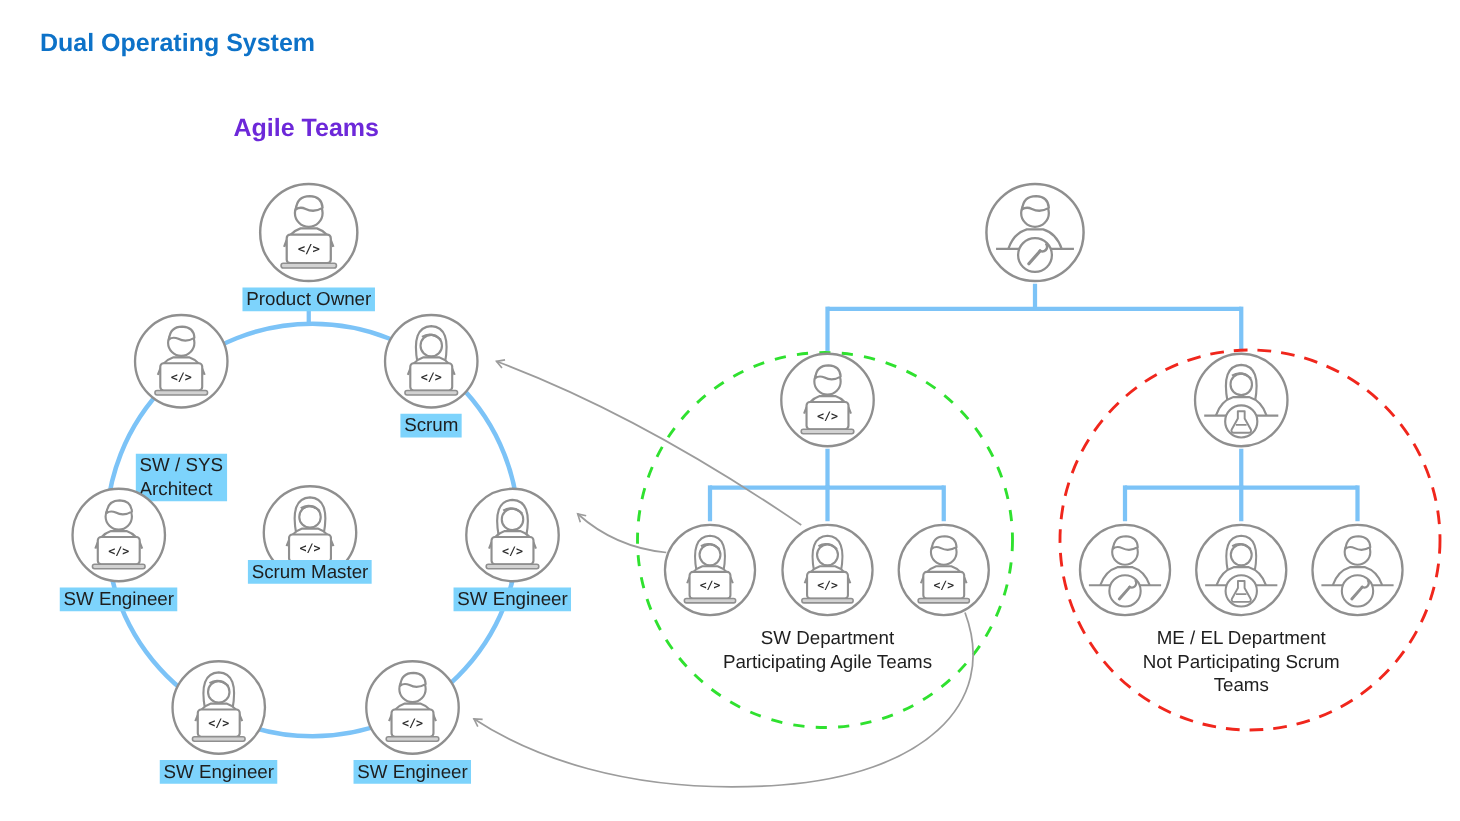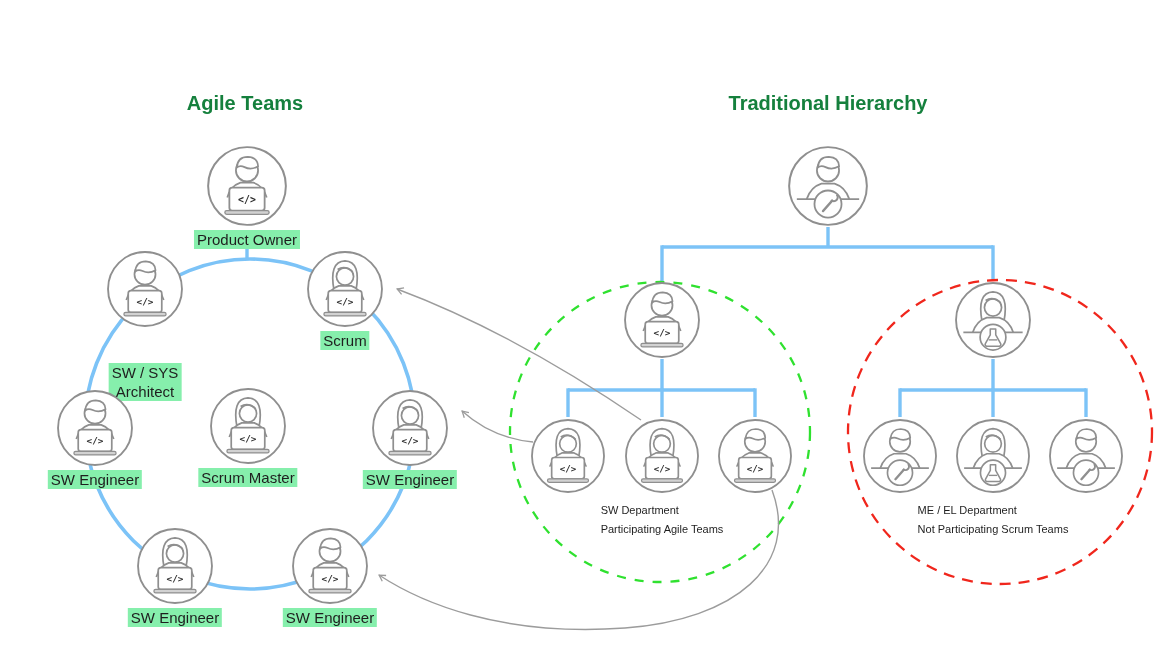--- a/index.html
+++ b/index.html
@@ -1,42 +1,42 @@
 <!DOCTYPE html>
 <html style="--title-blue: #0d72c8; --conn-blue: #7cc3f7; --green: #2fe12f; --red: #f0261c; --arrow-gray: #9c9c9c;"><head>
 <meta charset="utf-8">
 <style>
   html,body{margin:0;padding:0;background:#ffffff;}
   .canvas{position:relative;width:1168px;height:657px;background:#fff;overflow:hidden;
           font-family:"Liberation Sans","DejaVu Sans",sans-serif;}
   .page-title{position:absolute;left:32px;top:24px;font-size:20px;font-weight:bold;
               color:var(--title-blue);}
   .section-heading{position:absolute;transform:translateX(-50%);font-size:20px;font-weight:bold;
-              color:#15803d;white-space:nowrap;}
+              color:#6d28d9;white-space:nowrap;}
   #bg{position:absolute;left:0;top:0;}
   .ring{fill:none;stroke:var(--conn-blue);stroke-width:3.6;}
   .conn{fill:none;stroke:var(--conn-blue);stroke-width:3.4;stroke-linecap:butt;}
   .gcircle{fill:none;stroke:var(--green);stroke-width:2.3;stroke-dasharray:9 9;}
   .rcircle{fill:none;stroke:var(--red);stroke-width:2.3;stroke-dasharray:11 8;}
   .arrow{fill:none;stroke:var(--arrow-gray);stroke-width:1.4;}
   .arrowhead{fill:none;stroke:var(--arrow-gray);stroke-width:1.3;}
   .person-node{position:absolute;}
   .person-node svg{display:block;}
   .node-label{position:absolute;transform:translateX(-50%);font-size:15px;line-height:19px;
-              color:#1e1e1e;text-align:center;white-space:pre-line;background:#86efac;padding:0 3px;}
-  .group-label{position:absolute;transform:translateX(-50%);font-size:11px;line-height:19px;
-              color:#1e1e1e;white-space:pre-line;}
+              color:#1e1e1e;text-align:left;white-space:pre-line;background:#7dd3fc;padding:0 3px;}
+  .group-label{position:absolute;transform:translateX(-50%);font-size:15px;line-height:19px;
+              color:#1e1e1e;text-align:center;white-space:pre-line;}
 </style>
 </head>
 <body>
 
 <div class="canvas">
 
+  <div class="page-title">Dual Operating System</div>
   <div class="section-heading" style="left:245px;top:92px;">Agile Teams</div>
-  <div class="section-heading" style="left:828px;top:92px;">Traditional Hierarchy</div>
 
   <svg id="bg" width="1168" height="657" viewBox="0 0 1168 657">
     <defs>
       <marker id="ah" markerWidth="10" markerHeight="10" refX="7.2" refY="4.5" orient="auto" markerUnits="userSpaceOnUse">
         <path class="arrowhead" d="M1,1 L7,4.5 L1,8"></path>
       </marker>
     </defs>
 
     <circle class="ring" cx="250" cy="424" r="165"></circle>
     <line class="conn" x1="247" y1="238" x2="247" y2="258"></line>
@@ -122,21 +122,21 @@
           <circle cx="50" cy="50" r="47.4" fill="#fff" stroke="#8f8f8f" stroke-width="2.4"></circle>
           <path d="M36 52 Q29 15 50 14 Q71 15 64 52 Q57 55 50 55 Q43 55 36 52 Z" fill="#fff" stroke="#8f8f8f" stroke-width="2.2" stroke-linejoin="round"></path>
           <circle cx="50" cy="34" r="11" fill="#fff" stroke="#8f8f8f" stroke-width="2.2"></circle>
           <path d="M40.5 25 Q50 19 60 28" fill="none" stroke="#8f8f8f" stroke-width="2.2"></path>
           <path d="M26 64 Q30 50 42 46 L58 46 Q70 50 74 64" fill="#fff" stroke="#8f8f8f" stroke-width="2.2"></path>
           <rect x="28.5" y="52" width="43" height="28" rx="3.5" fill="#fff" stroke="#8f8f8f" stroke-width="2.2"></rect>
           <text x="50" y="70.5" font-size="12" font-weight="bold" text-anchor="middle" font-family="'DejaVu Sans Mono','Liberation Mono',monospace" fill="#2d2d2d">&lt;/&gt;</text>
           <rect x="23" y="80" width="54" height="4.6" rx="2.2" fill="#d2d2d2" stroke="#8f8f8f" stroke-width="1.6"></rect>
         </svg>
       </div>
-      <div class="node-label" style="left: 248px; top: 468px;">Scrum Master</div>
+      <div class="node-label" style="left: 248px; top: 448px;">Scrum Master</div>
       <div class="person-node" style="left: 371px; top: 389px; height: 78px; width: 78px;">
         <svg viewBox="0 0 100 100" width="100%" height="100%">
           <circle cx="50" cy="50" r="47.4" fill="#fff" stroke="#8f8f8f" stroke-width="2.4"></circle>
           <path d="M36 52 Q29 15 50 14 Q71 15 64 52 Q57 55 50 55 Q43 55 36 52 Z" fill="#fff" stroke="#8f8f8f" stroke-width="2.2" stroke-linejoin="round"></path>
           <circle cx="50" cy="34" r="11" fill="#fff" stroke="#8f8f8f" stroke-width="2.2"></circle>
           <path d="M40.5 25 Q50 19 60 28" fill="none" stroke="#8f8f8f" stroke-width="2.2"></path>
           <path d="M26 64 Q30 50 42 46 L58 46 Q70 50 74 64" fill="#fff" stroke="#8f8f8f" stroke-width="2.2"></path>
           <rect x="28.5" y="52" width="43" height="28" rx="3.5" fill="#fff" stroke="#8f8f8f" stroke-width="2.2"></rect>
           <text x="50" y="70.5" font-size="12" font-weight="bold" text-anchor="middle" font-family="'DejaVu Sans Mono','Liberation Mono',monospace" fill="#2d2d2d">&lt;/&gt;</text>
           <rect x="23" y="80" width="54" height="4.6" rx="2.2" fill="#d2d2d2" stroke="#8f8f8f" stroke-width="1.6"></rect>

